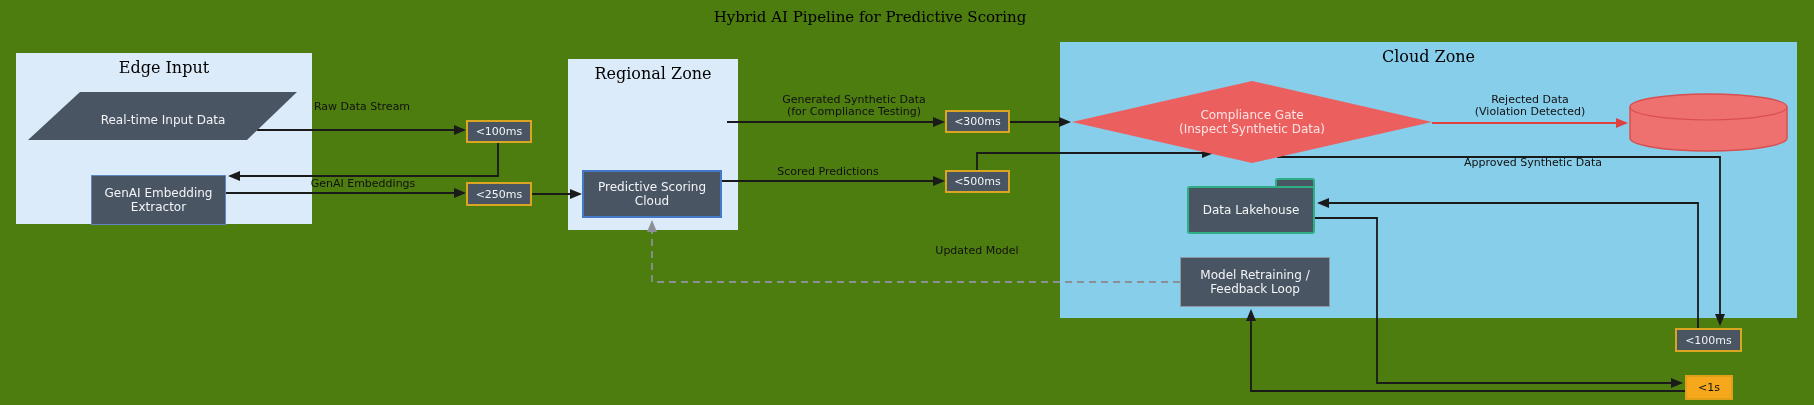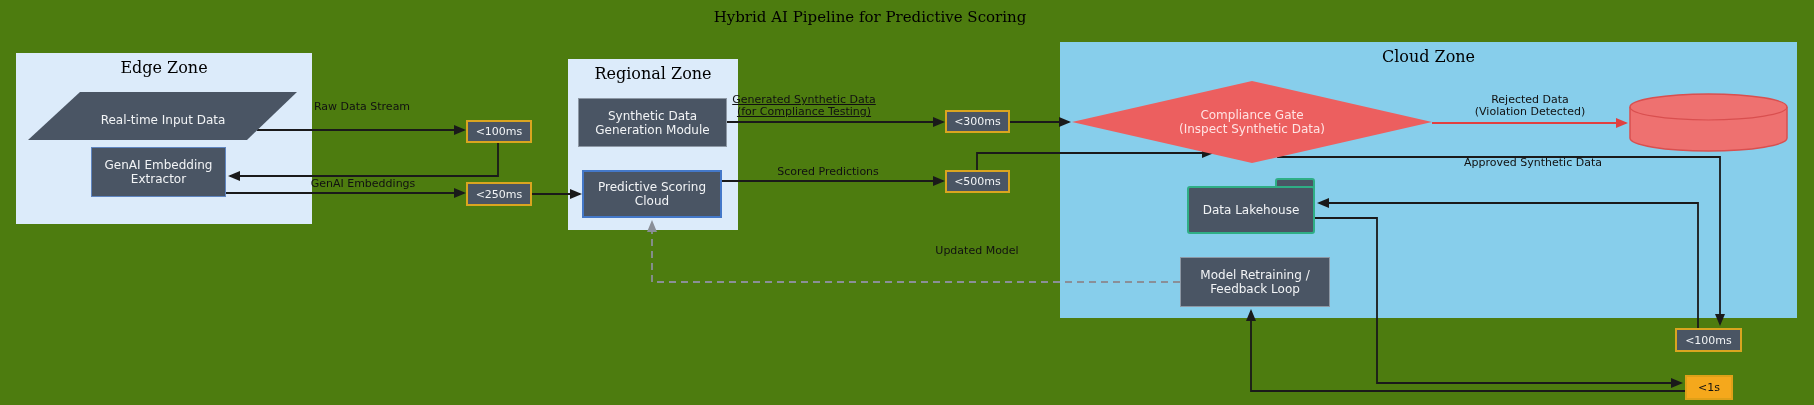--- a/index.html
+++ b/index.html
@@ -22,21 +22,21 @@
   .edge{fill:none;stroke:var(--line);stroke-width:1.8;}
   .edge-red{fill:none;stroke:var(--red-line);stroke-width:2;}
   .edge-dashed{fill:none;stroke:var(--dashed);stroke-width:1.8;stroke-dasharray:7 5;}
   .shape-slate{fill:var(--slate);stroke:none;}
   .shape-red{fill:var(--red-shape);stroke:none;}
   .shape-cyl{fill:var(--red-light);stroke:var(--red-border);stroke-width:1.5;}
   .cyl-rim{fill:none;stroke:var(--red-border);stroke-width:1.2;}
   .node{position:absolute;z-index:3;display:flex;align-items:center;justify-content:center;
         text-align:center;color:var(--node-text);font-size:12px;line-height:14px;box-sizing:border-box;}
   .node-slate{background:var(--slate);}
-  #node-genai-extractor{left:91px;top:147px;width:135px;height:50px;border:1.5px solid var(--steel-border);}
+  #node-genai-extractor{left:91px;top:175px;width:135px;height:50px;border:1.5px solid var(--steel-border);}
   #node-synthetic-module{left:578px;top:98px;width:149px;height:49px;border:1.5px solid var(--gray-border);}
   #node-predictive-model{left:582px;top:170px;width:140px;height:48px;border:2px solid var(--blue-border);}
   #node-model-retraining{left:1180px;top:257px;width:150px;height:50px;border:1.5px solid var(--gray-border);}
   #label-realtime-input{left:54px;top:96px;width:218px;height:48px;}
   #label-compliance-gate{left:1092px;top:96px;width:320px;height:52px;color:var(--red-text);}
   #label-rejected-sink{left:1630px;top:100px;width:157px;height:44px;color:var(--red-text);}
   .folder-tab{position:absolute;z-index:3;left:1275px;top:178px;width:40px;height:14px;box-sizing:border-box;
               background:var(--slate);border:2px solid var(--teal-border);border-radius:3px 3px 0 0;}
   #node-data-lakehouse{left:1187px;top:186px;width:128px;height:48px;border:2px solid var(--teal-border);
                        border-radius:3px;z-index:4;}
@@ -46,21 +46,21 @@
   #badge-edge-embed{left:466px;top:182px;width:66px;height:24px;}
   #badge-regional-synth{left:945px;top:110px;width:65px;height:23px;}
   #badge-regional-score{left:945px;top:170px;width:65px;height:23px;}
   #badge-cloud-store{left:1675px;top:328px;width:67px;height:24px;}
   #badge-cloud-train{left:1685px;top:375px;width:48px;height:25px;background:var(--amber);
                      border-color:var(--amber-border);color:#111;}
   .edge-label{position:absolute;z-index:3;text-align:center;color:var(--label-text);
               font-size:11px;line-height:12px;}
   #lbl-raw{left:282px;top:101px;width:160px;}
   #lbl-genai{left:283px;top:178px;width:160px;}
-  #lbl-gensyn{left:714px;top:94px;width:180px;text-decoration:underline;}
+  #lbl-gensyn{left:764px;top:94px;width:180px;}
   #lbl-scored{left:748px;top:166px;width:160px;}
   #lbl-rejected{left:1440px;top:94px;width:180px;}
   #lbl-approved{left:1443px;top:157px;width:180px;}
   #lbl-updated{left:897px;top:245px;width:160px;}
   #lbl-training{left:1441px;top:268px;width:180px;}
   .line{display:block;}
 </style>
 </head>
 <body>
 
@@ -98,39 +98,33 @@
     <polyline class="edge" points="1685,391 1251,391 1251,311" marker-end="url(#arr-black)"></polyline>
     <polyline class="edge-dashed" points="1180,282 652,282 652,222" marker-end="url(#arr-gray)"></polyline>
 
     <polygon class="shape-slate" points="80,92 297,92 247,140 28,140"></polygon>
     <polygon class="shape-red" points="1072,122 1252,81 1432,122 1252,163"></polygon>
     <path class="shape-cyl" d="M1630,107 A78.5,13 0 0 1 1787,107 L1787,138 A78.5,13 0 0 1 1630,138 Z"></path>
     <path class="cyl-rim" d="M1630,107 A78.5,13 0 0 0 1787,107"></path>
   </svg>
 
   <div id="diagram-title">Hybrid AI Pipeline for Predictive Scoring</div>
-  <div class="zone-title" id="zone-edge-title">Edge Zone</div>
+  <div class="zone-title" id="zone-edge-title">Edge Input</div>
   <div class="zone-title" id="zone-regional-title">Regional Zone</div>
   <div class="zone-title" id="zone-cloud-title">Cloud Zone</div>
 
   <div class="node" id="label-realtime-input">Real-time Input Data</div>
 
   <div class="node node-slate" id="node-genai-extractor">
     <div>
         <span class="line">GenAI Embedding</span>
         <span class="line">Extractor</span>
       </div>
   </div>
 
-  <div class="node node-slate" id="node-synthetic-module">
-    <div>
-        <span class="line">Synthetic Data</span>
-        <span class="line">Generation Module</span>
-      </div>
-  </div>
 
   <div class="node node-slate" id="node-predictive-model">
     <div>
         <span class="line">Predictive Scoring</span>
         <span class="line">Cloud</span>
       </div>
   </div>
 
   <div class="node" id="label-compliance-gate">
     <div>

